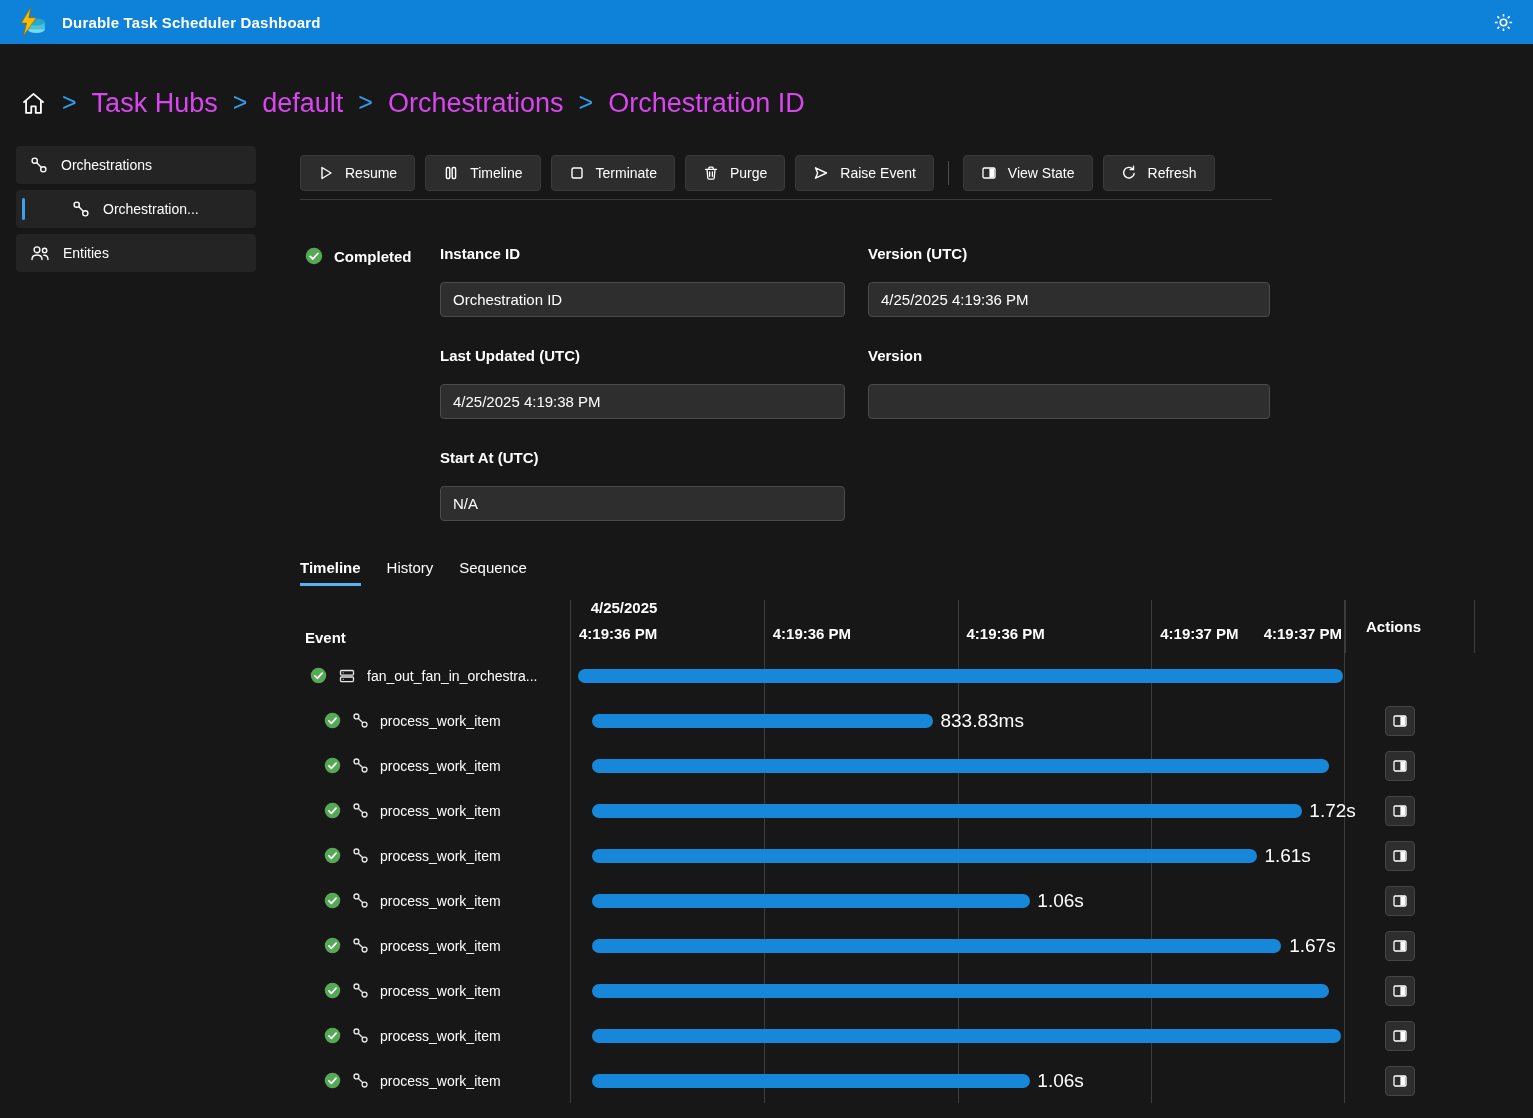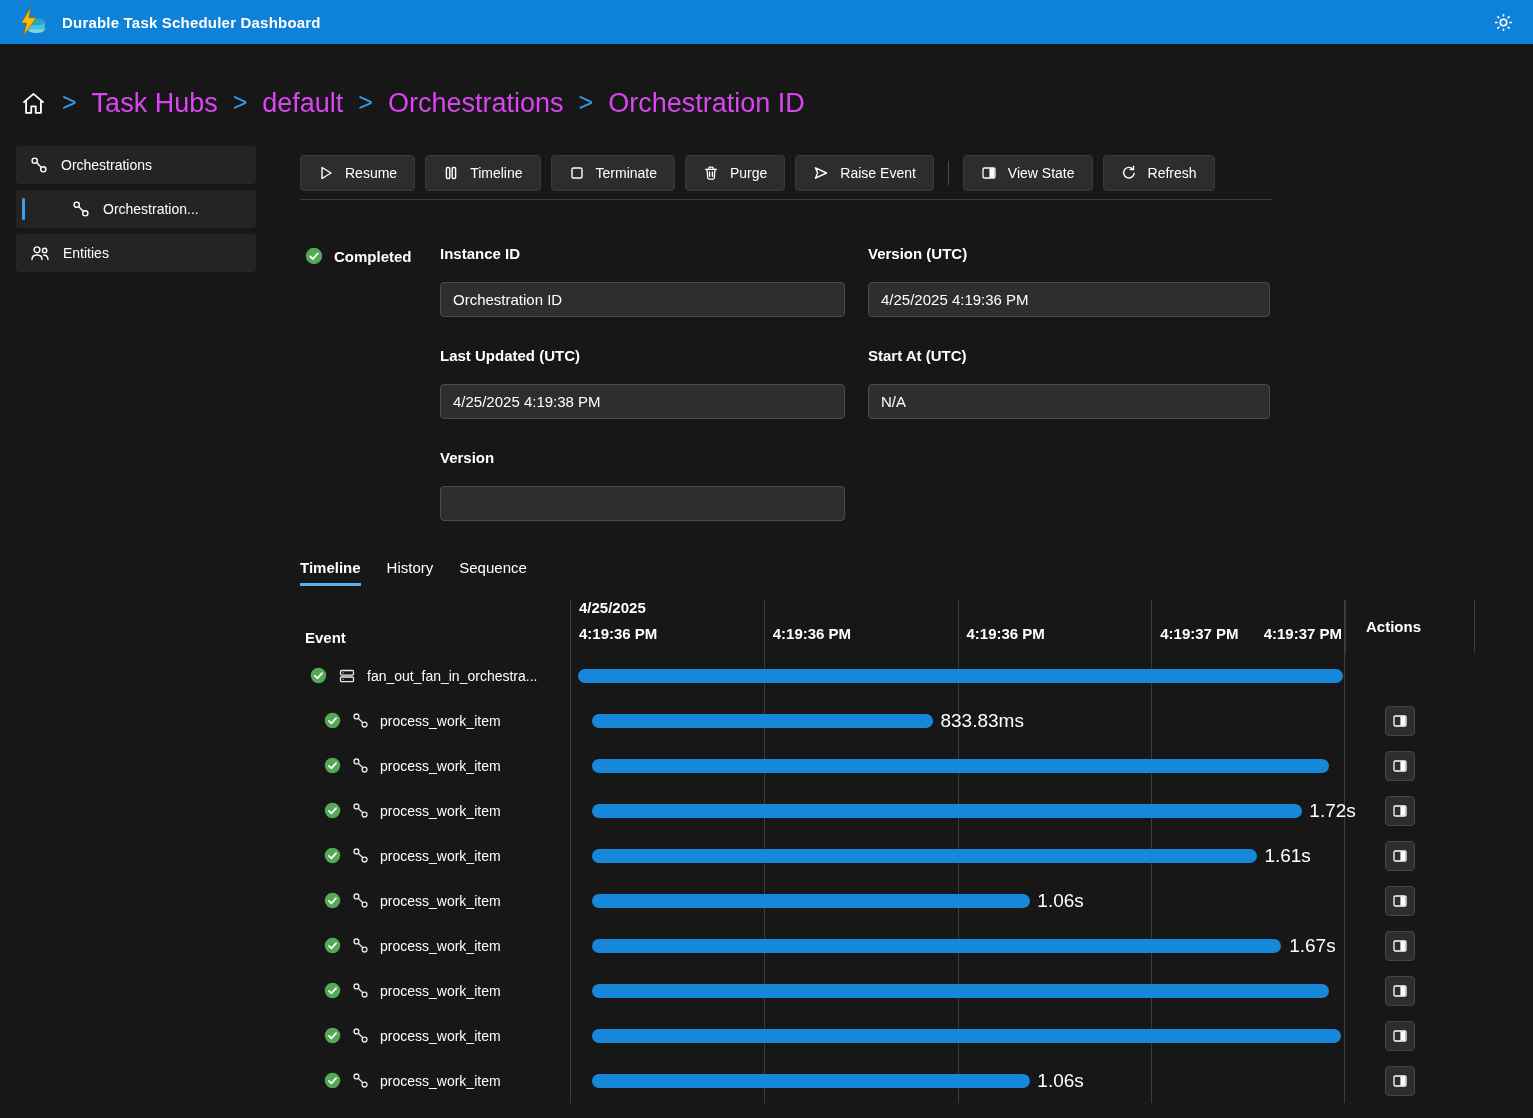--- a/index.html
+++ b/index.html
@@ -84,21 +84,21 @@
 
   
   .tl-table { position:relative; margin-top:14px; width:1175px; }
   .gridlines { position:absolute; left:270px; top:0; width:775px; height:100%; pointer-events:none; z-index:0; }
   .gridlines i { position:absolute; top:0; bottom:0; width:1px; background:#3d3d3d; }
   .gl0{left:0} .gl1{left:25%} .gl2{left:50%} .gl3{left:75%} .gl4{left:calc(100% - 1px)}
 
   .tl-header { display:grid; grid-template-columns:270px 775px 130px; height:53px; position:relative; z-index:1; }
   .tl-event-head { align-self:end; padding:0 0 7px 5px; font-size:15px; font-weight:700; }
   .tl-chart-head { position:relative; }
-  .time-label { position:absolute; bottom:6px; font-size:15px; font-weight:700; line-height:1.75; white-space:nowrap; }
+  .time-label { position:absolute; bottom:6px; font-size:15px; font-weight:700; line-height:1.75; white-space:nowrap;text-align:right; }
   .t0{left:9px} .t1{left:calc(25% + 9px)} .t2{left:calc(50% + 9px)} .t3{left:calc(75% + 9px)} .t4{right:3px; text-align:right;}
   .tl-actions-head {
     border-left:1px solid #3d3d3d; border-right:1px solid #3d3d3d;
     display:flex; align-items:center; padding-left:20px; font-size:15px; font-weight:700;
   }
 
   .tl-row { display:grid; grid-template-columns:270px 775px 130px; height:45px; align-items:center; position:relative; z-index:1; }
   .ev-cell { display:flex; align-items:center; gap:11px; padding-left:10px; font-size:14px; overflow:hidden; }
   .ev-cell.indent { padding-left:24px; }
   .ev-cell .check { flex-shrink:0; display:flex; }
@@ -263,26 +263,26 @@
         </div>
         <div class="field">
           <label>Version (UTC)</label>
           <input value="4/25/2025 4:19:36 PM" style="">
         </div>
         <div class="field">
           <label>Last Updated (UTC)</label>
           <input value="4/25/2025 4:19:38 PM" style="">
         </div>
         <div class="field">
+          <label>Version</label>
+          <input value="" style="">
+        </div>
+        <div class="field">
           <label>Start At (UTC)</label>
           <input value="N/A" style="">
-        </div>
-        <div class="field">
-          <label>Version</label>
-          <input value="" style="">
         </div>
       </div>
     </section>
 
     <div class="tabs">
       <span class="tab active">Timeline</span>
       <span class="tab">History</span>
       <span class="tab">Sequence</span>
     </div>
 

